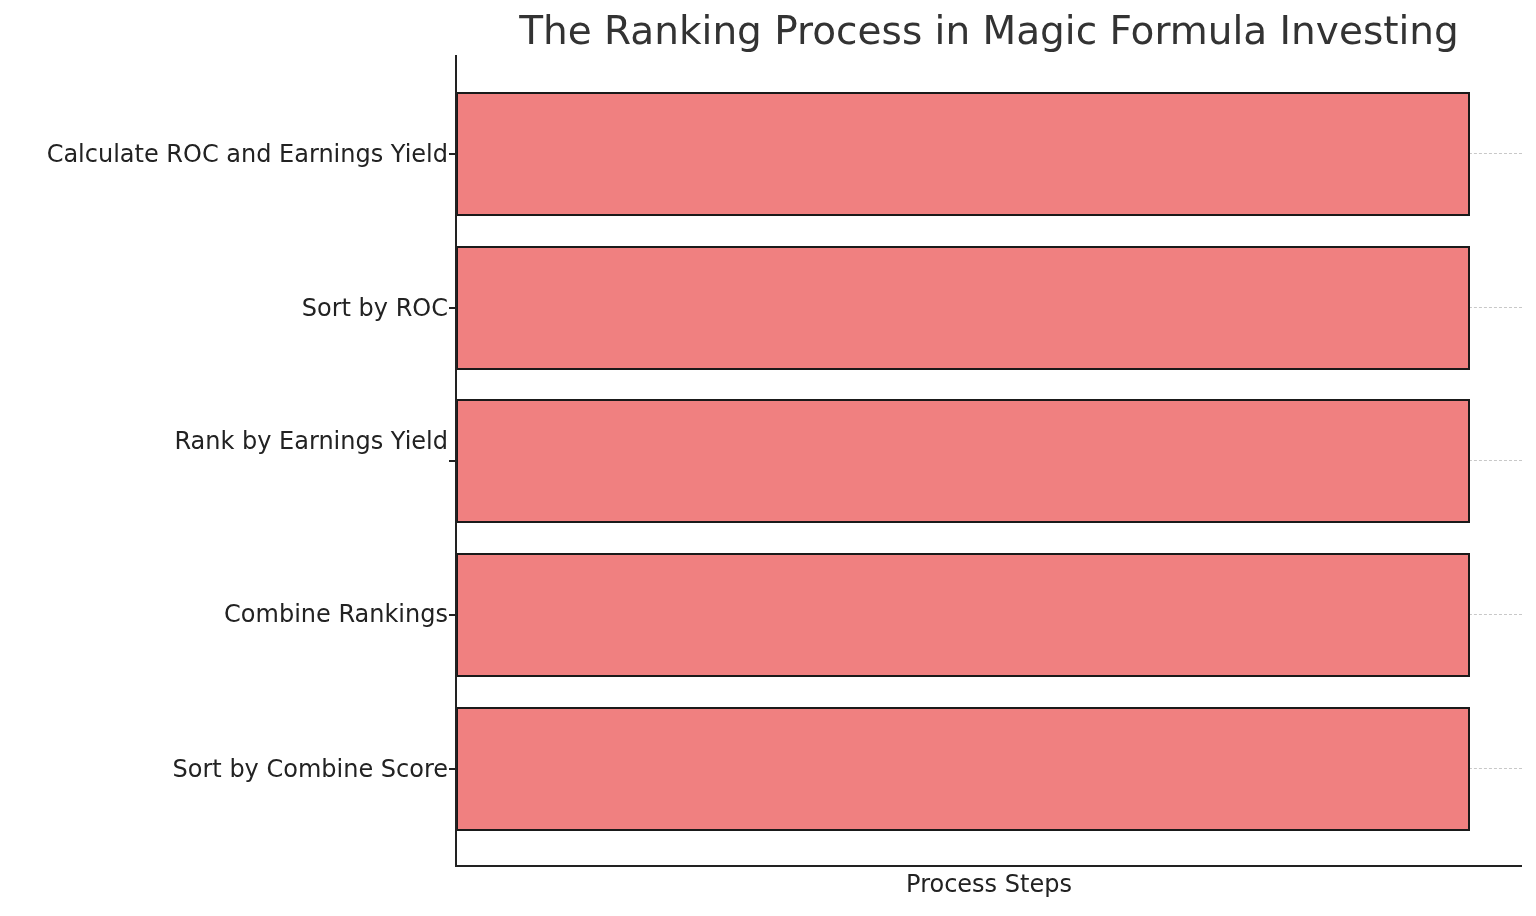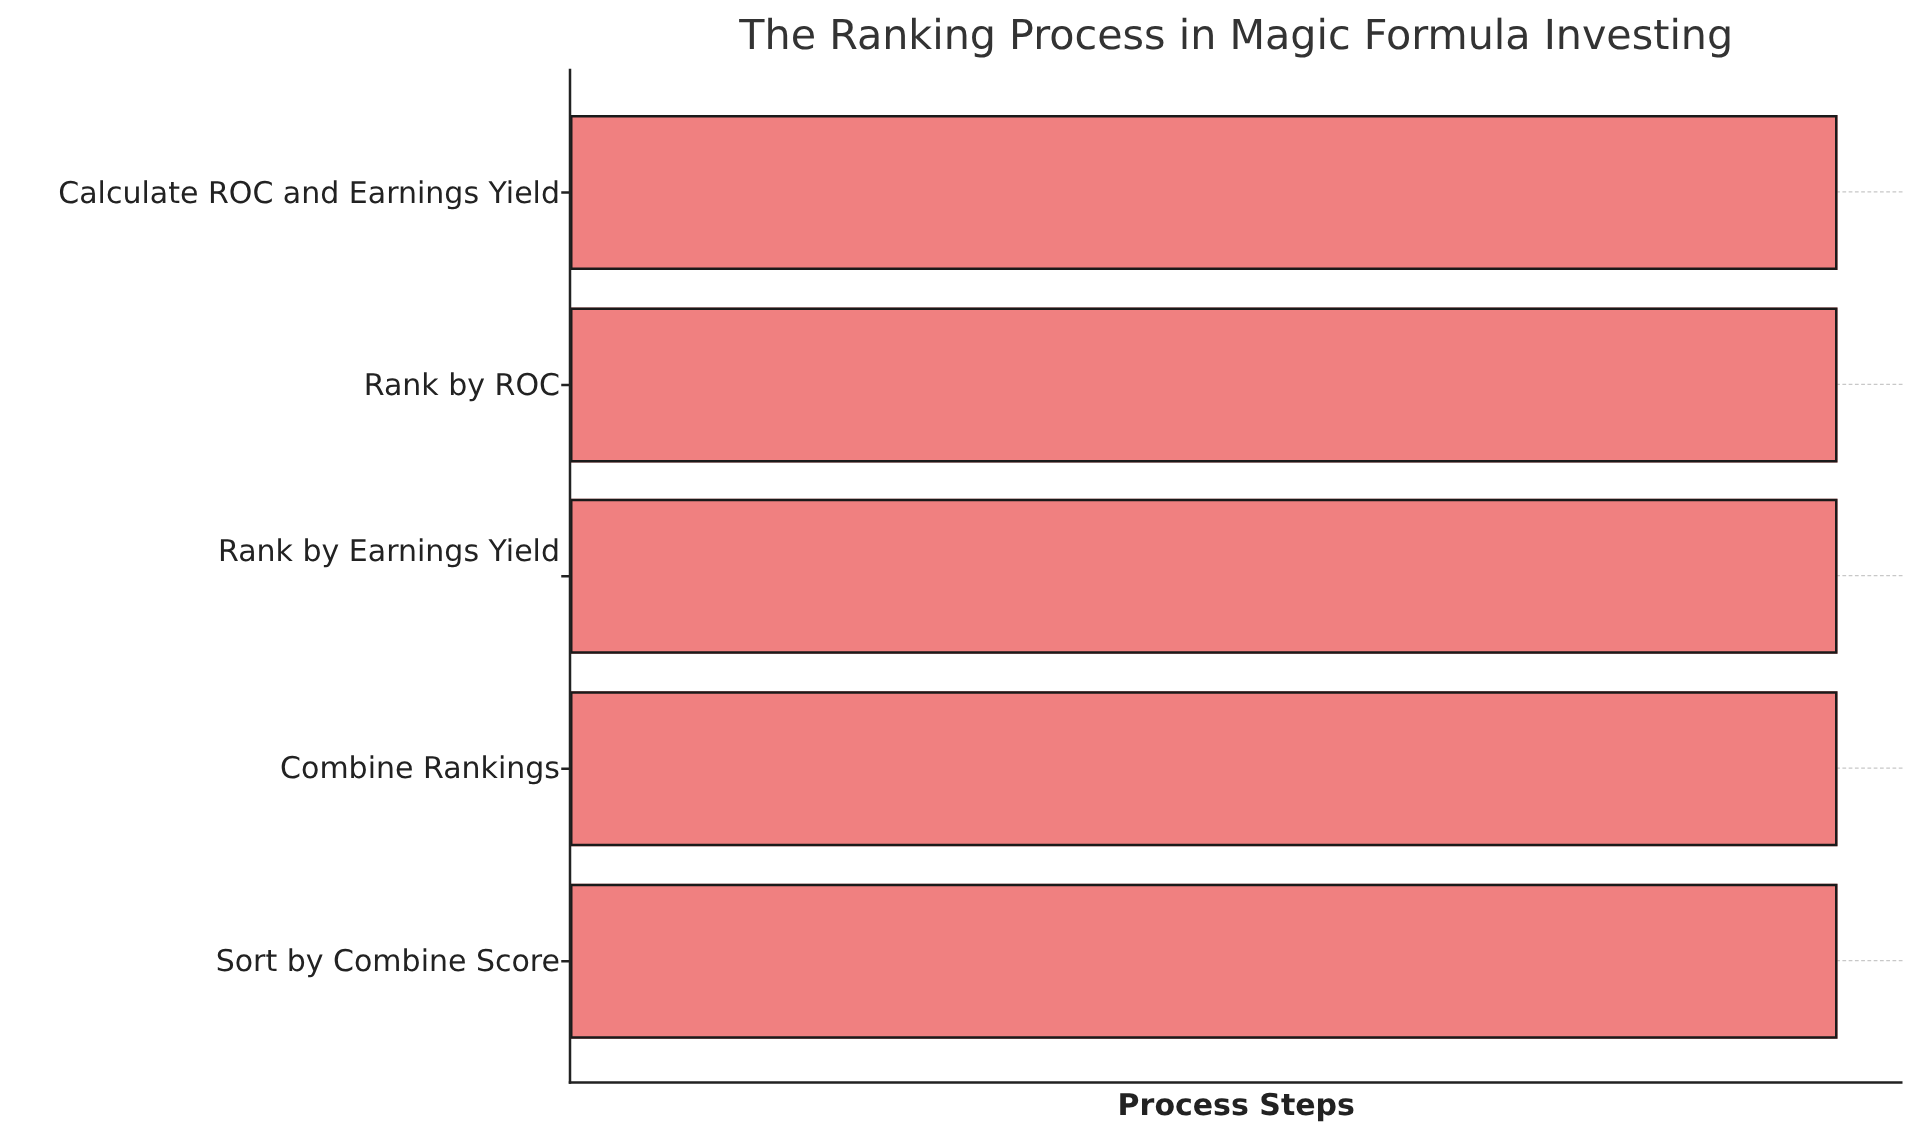--- a/index.html
+++ b/index.html
@@ -1,24 +1,24 @@
 <!DOCTYPE html>
 <html><head>
   <meta charset="utf-8">
   <style>
     html, body { margin: 0; padding: 0; background: #ffffff; }
     body { width: 1536px; height: 916px; position: relative; overflow: hidden; font-family: "DejaVu Sans", sans-serif; }
-    .title { position: absolute; left: 456px; width: 1066px; top: 8px; text-align: center; font-size: 33px; color: #333333; white-space: nowrap; }
+    .title { position: absolute; left: 456px; width: 1066px; top: 8px; text-align: center; font-size: 39px; color: #333333; white-space: nowrap; }
     .axis-left { position: absolute; left: 455px; top: 55px; width: 2px; height: 812px; background: #222; }
     .axis-bottom { position: absolute; left: 455px; top: 865px; width: 1067px; height: 2px; background: #222; }
     .grid { position: absolute; left: 457px; width: 1065px; height: 0; border-top: 1px dashed #c8c8c8; }
     .bar { position: absolute; left: 456px; width: 1014px; box-sizing: border-box; border: 2px solid #1a1a1a; }
     .tick { position: absolute; left: 449px; width: 7px; height: 1.5px; background: #222; }
     .ylabel { position: absolute; right: 1088px; font-size: 24px; color: #222; white-space: nowrap; text-align: right; line-height: 28px; }
-    .xlabel { position: absolute; left: 456px; width: 1066px; top: 870px; text-align: center; font-size: 24px; color: #222; font-weight: bold; }
+    .xlabel { position: absolute; left: 456px; width: 1066px; top: 870px; text-align: center; font-size: 24px; color: #222; }
   </style>
 </head>
 <body>
 
 <div class="title">The Ranking Process in Magic Formula Investing</div>
 
 <div>
   <div class="grid" style="top:153px"></div>
   <div class="grid" style="top:307px"></div>
   <div class="grid" style="top:460px"></div>
@@ -35,18 +35,18 @@
   <div class="axis-bottom"></div>
 
   <div class="tick" style="top:153px"></div>
   <div class="tick" style="top:307px"></div>
   <div class="tick" style="top:460px"></div>
   <div class="tick" style="top:614px"></div>
   <div class="tick" style="top:768px"></div>
 </div>
 
 <div class="ylabel" style="top:140px">Calculate ROC and Earnings Yield</div>
-<div class="ylabel" style="top:294px">Rank by ROC</div>
+<div class="ylabel" style="top:294px">Sort by ROC</div>
 <div class="ylabel" style="top:427px">Rank by Earnings Yield</div>
 <div class="ylabel" style="top:600px">Combine Rankings</div>
 <div class="ylabel" style="top:755px">Sort by Combine Score</div>
 
 <div class="xlabel">Process Steps</div>
 
 </body></html>

